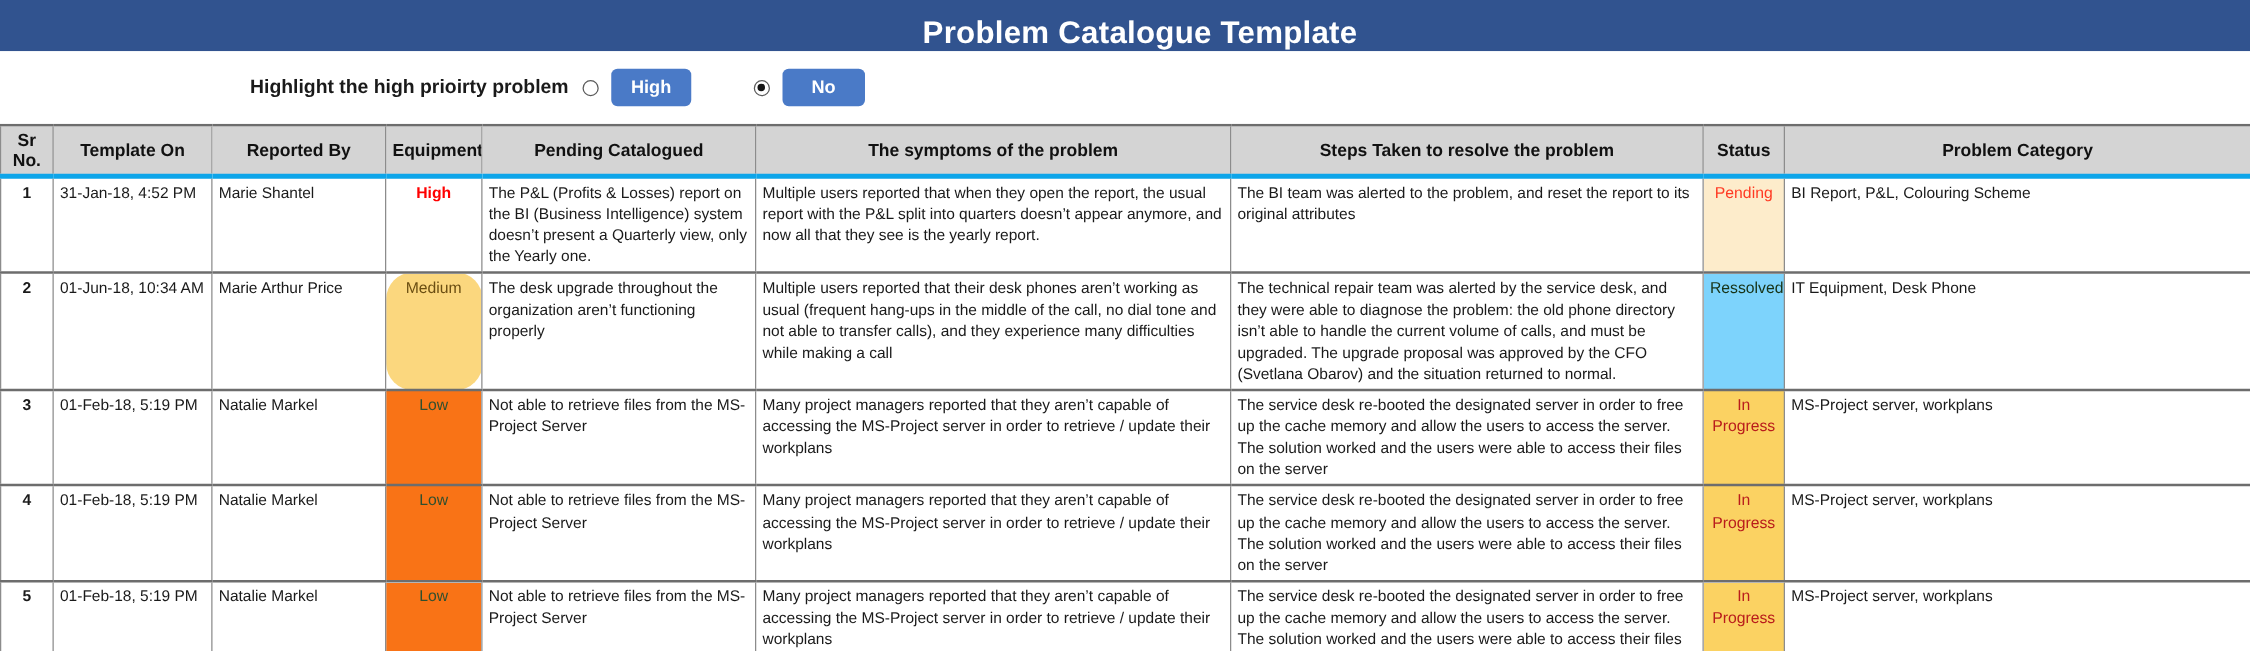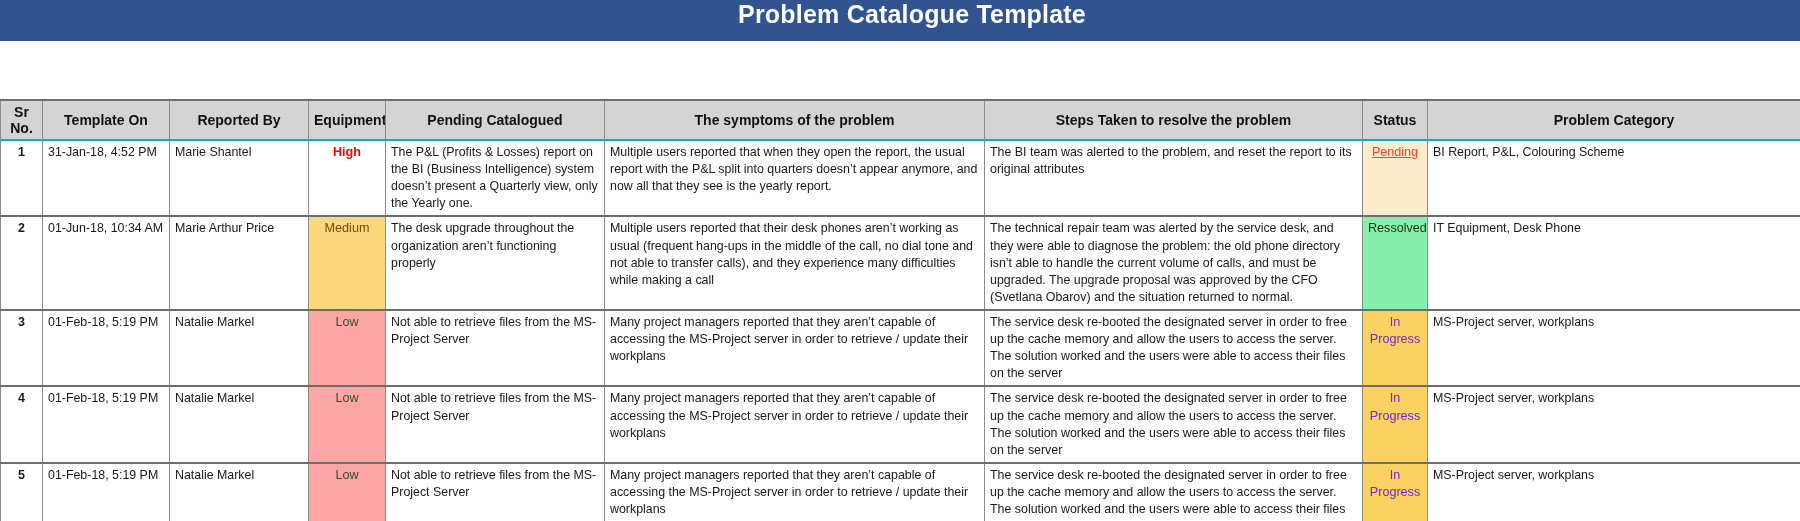--- a/index.html
+++ b/index.html
@@ -17,21 +17,21 @@
   }
 
   
   .title-bar {
     position: absolute;
     left: 0; top: 0;
     width: 1800px;
     height: 41px;
     background: #31538f;
     display: flex;
-    align-items: flex-start;
+    align-items: flex-end;
     justify-content: center;
     box-sizing: border-box;
   }
   .title-bar .title-text {
     color: #ffffff;
     font-size: 25px;
     font-weight: bold;
     letter-spacing: 0.2px;
     padding-left: 24px;
   }
@@ -123,21 +123,21 @@
     overflow: hidden;
   }
   table.grid thead th {
     background: #d4d4d4;
     font-size: 14px;
     font-weight: bold;
     text-align: center;
     vertical-align: middle;
     height: 33px;
     border-top: 2px solid #6d6d6d;
-    border-bottom: 2px solid #0ea5e9;
+    border-bottom: 4px solid #0ea5e9;
     color: #111111;
   }
   table.grid tbody tr { height: 51px; }
   table.grid tbody td {
     border-top: 2px solid #6d6d6d;
     line-height: 1.38;
   }
   td.c-sr {
     text-align: center;
     vertical-align: middle;
@@ -146,25 +146,25 @@
   }
   td.c-mid {
     vertical-align: middle;
     text-align: center;
     font-size: 12.6px;
   }
   td.vcenter { vertical-align: middle; }
 
   
   .pri-high  { color: #ff0000; font-weight: bold; background: #ffffff; }
-  .pri-medium{ color: #6b4e12; background: #fbd77e; }
-  .pri-low   { color: #2f4f2f; background: #fca5a5; }
-  .st-pending { color: #ff3a23; background: #fdeccb; text-decoration: underline; }
-  .st-resolved{ color: #173317; background: #86efac; }
-  .st-inprogress { color: #6d28d9; background: #fbd262; }
+  .pri-medium{ color: #6b4e12; background: #fbd77e; border-radius: 21px; }
+  .pri-low   { color: #2f4f2f; background: #f97316; }
+  .st-pending { color: #ff3a23; background: #fdeccb; }
+  .st-resolved{ color: #173317; background: #7dd3fc; }
+  .st-inprogress { color: #b91c1c; background: #fbd262; }
 
   
   col.w-sr   { width: 42px; }
   col.w-on   { width: 127px; }
   col.w-by   { width: 139px; }
   col.w-pri  { width: 77px; }
   col.w-cat  { width: 219px; }
   col.w-sym  { width: 380px; }
   col.w-steps{ width: 378px; }
   col.w-stat { width: 65px; }
@@ -172,20 +172,30 @@
 </style>
 </head>
 <body>
 
 <div id="page">
 
   <div class="title-bar">
     <span class="title-text">Problem Catalogue Template</span>
   </div>
 
+  <div class="control-bar">
+    <div class="control-inner">
+      <span class="ctl-label">Highlight the high prioirty problem</span>
+      <span class="radio" id="radio-high"></span>
+      <button class="btn">High</button>
+      <span class="gap"></span>
+      <span class="radio checked" id="radio-no"></span>
+      <button class="btn wide">No</button>
+    </div>
+  </div>
 
   <div class="grid-wrap">
     <table class="grid">
       <colgroup>
         <col class="w-sr">
           <col class="w-on">
           <col class="w-by">
           <col class="w-pri">
         <col class="w-cat">
           <col class="w-sym">

